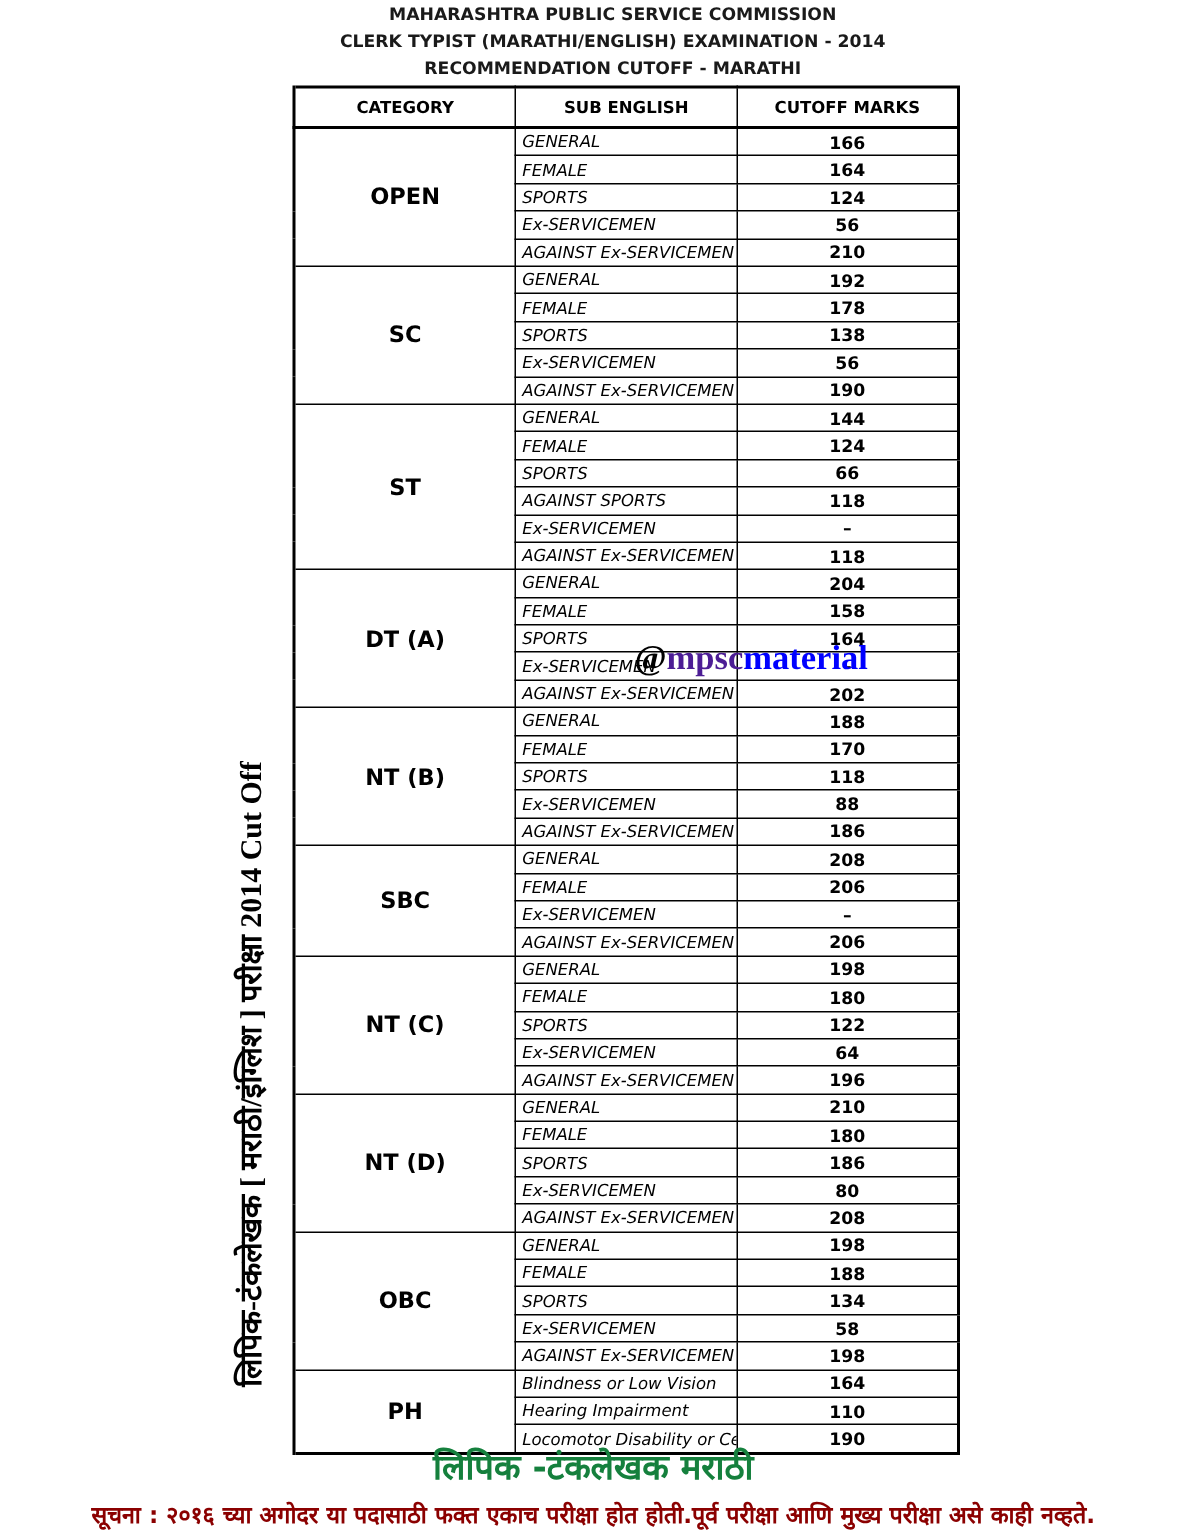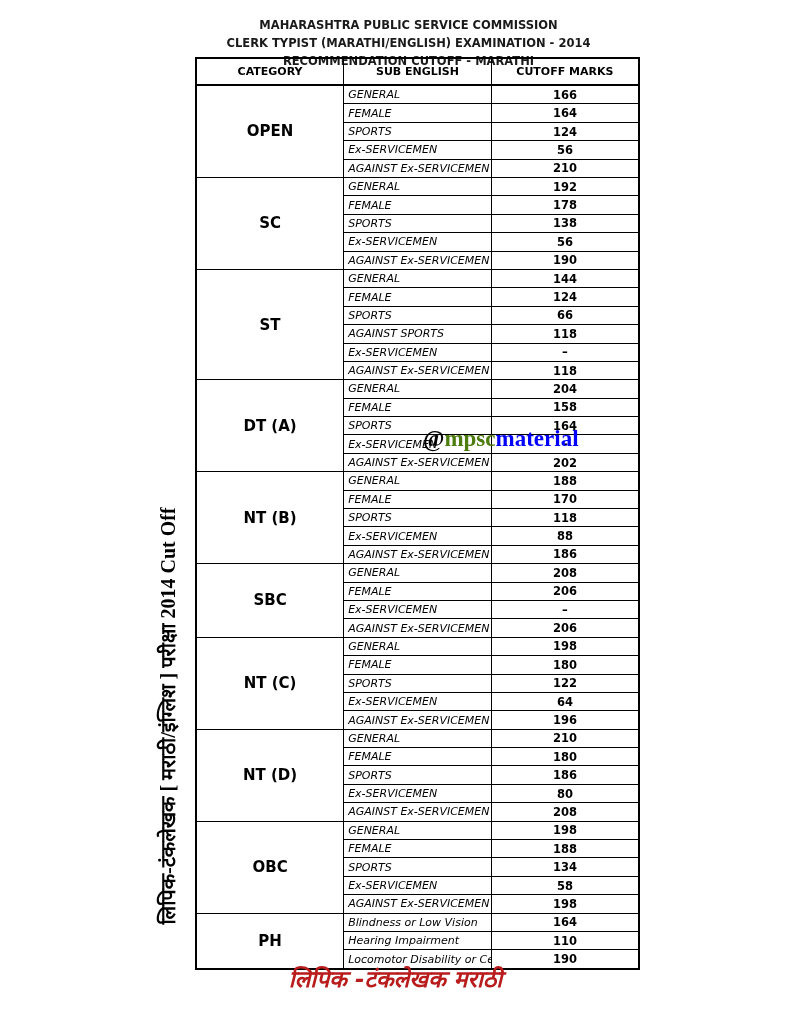--- a/index.html
+++ b/index.html
@@ -1,20 +1,20 @@
 <!DOCTYPE html>
 <html><head>
 <meta charset="utf-8">
 <style>
   html,body{margin:0;padding:0;background:#fff;}
   #page{position:relative;width:791px;height:1024px;background:#fff;overflow:hidden;
         font-family:"DejaVu Sans","Liberation Sans",sans-serif;color:#000;}
 
   
-  #titles{position:absolute;left:180px;top:16px;width:457px;text-align:center;
+  #titles{position:absolute;left:180px;top:0;width:457px;text-align:center;
           font-weight:bold;font-size:11.5px;line-height:18px;color:#1a1a1a;}
 
   
   #cutoff-table{position:absolute;left:195px;top:57px;width:445px;height:913px;
                 border-collapse:collapse;table-layout:fixed;border:2px solid #000;}
   #cutoff-table th,#cutoff-table td{border:1px solid #000;overflow:hidden;white-space:nowrap;}
   #cutoff-table thead tr{height:27px;}
   #cutoff-table th{font-size:11px;font-weight:bold;text-align:center;padding:0;border-bottom:2px solid #000;}
   #cutoff-table th.col-cat,#cutoff-table td.cat{border-left:2px solid #000;}
   #cutoff-table th.col-mark,#cutoff-table td.mark{border-right:2px solid #000;}
@@ -259,18 +259,19 @@
           <td class="mark">110</td>
         </tr>
         <tr>
           <td class="sub">Locomotor Disability or Cerebral Palsy</td>
           <td class="mark">190</td>
         </tr>
       </tbody>
   </table>
 
   <div id="watermark">
-    <span style="color: rgb(0, 0, 0);">@</span><span style="color: #4d7c0f;">mpsc</span><span style="color: rgb(0, 0, 255); text-align: center;">material</span>
+    <span style="color: rgb(0, 0, 0);">@</span><span style="color: #4c1d95;">mpsc</span><span style="color: rgb(0, 0, 255); text-align: center;">material</span>
   </div>
 
-  <div id="footer-subtitle" style="color: #b91c1c; font-style: italic;">लिपिक -टंकलेखक मराठी</div>
+  <div id="footer-subtitle" style="color: #15803d;">लिपिक -टंकलेखक मराठी</div>
+  <div id="footer-note" style="color: rgb(139, 0, 0);">सूचना : २०१६ च्या अगोदर या पदासाठी फक्त एकाच परीक्षा होत होती.पूर्व परीक्षा आणि मुख्य परीक्षा असे काही नव्हते.</div>
 
 </div>
 
 </body></html>

